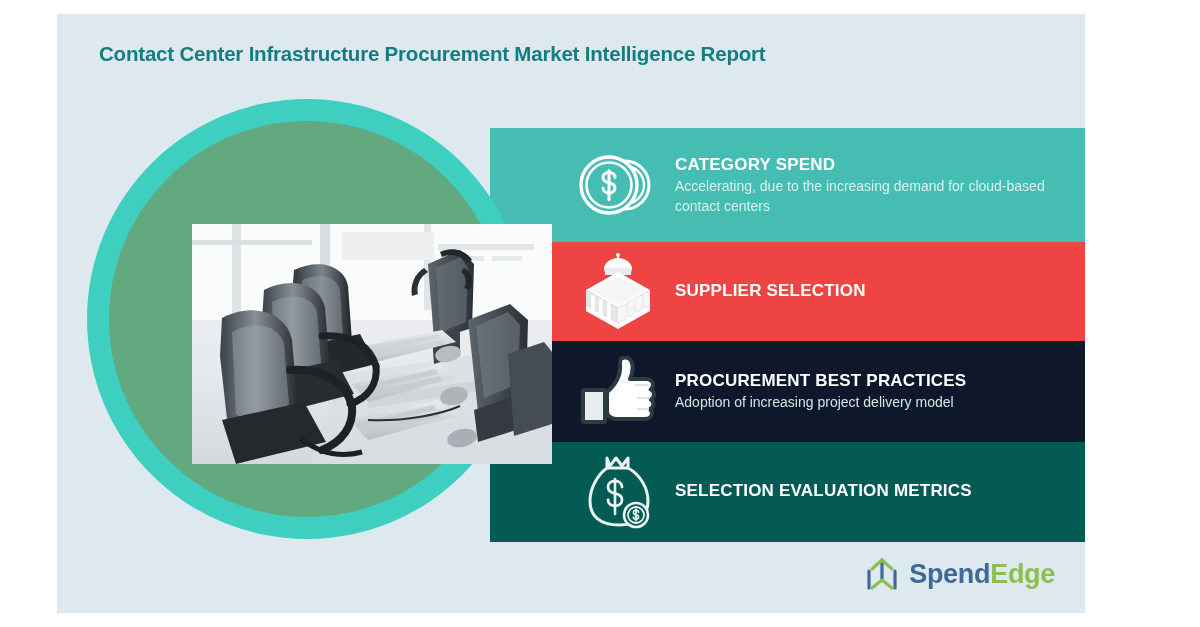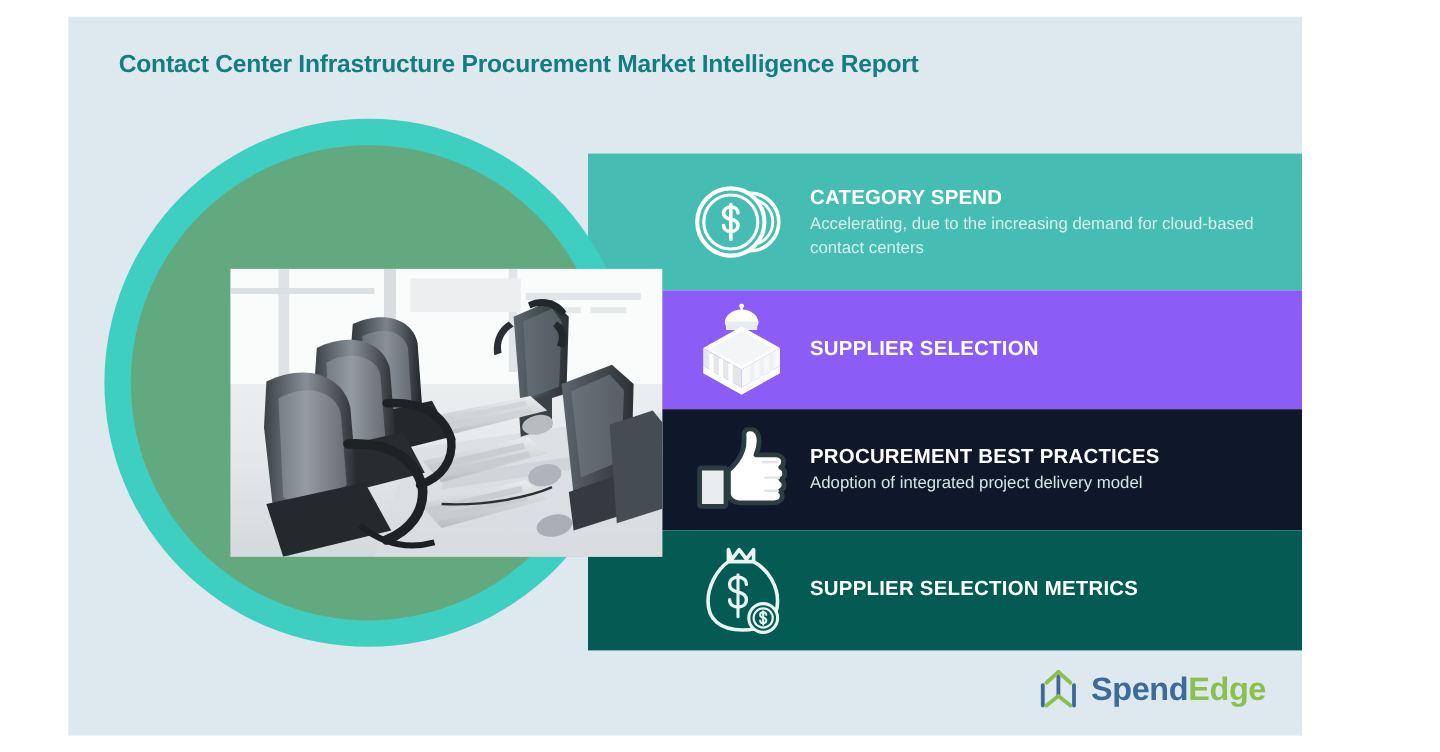--- a/index.html
+++ b/index.html
@@ -25,21 +25,21 @@
     font-size:20.5px; font-weight:bold;
     color:#137d7f;
     letter-spacing:-0.2px;
     white-space:nowrap;
   }
 
   
   .bands{ position:absolute; left:433px; top:114px; width:610px; height:414px; }
   .band{ position:absolute; left:0; width:610px; display:block; }
   .band-1{ top:0;   height:114px; background:#45bdb2; }
-  .band-2{ top:114px; height:99px; background:#8b5cf6; }
+  .band-2{ top:114px; height:99px; background:#ef4444; }
   .band-3{ top:213px; height:101px; background:#0f172a; }
   .band-4{ top:314px; height:100px; background:#045b53; }
 
   .band-inner{
     position:absolute; left:0; top:0; right:0; bottom:0;
     display:flex; align-items:center;
   }
   .icon-slot{
     width:185px; min-width:185px; height:100%;
     display:flex; align-items:center; justify-content:center;
@@ -169,41 +169,41 @@
             <svg width="82" height="72" viewBox="0 0 82 72" fill="none">
               <rect x="6" y="34" width="22" height="32" rx="1.5" fill="#e9edf0" stroke="#2b3d41" stroke-width="4"></rect>
               <path d="M30 36c6-5 10-11 12-17 1.6-4.8 1-9 1-13 0-3 2.2-4.6 5-4.6 3.4 0 6.4 2.6 7.2 6.4 1 4.8-.2 10.4-2.2 15.2h16c4.2 0 7 2.6 7 5.8 0 2-.9 3.6-2.3 4.7 2 .9 3.3 2.8 3.3 5 0 2.3-1.3 4.1-3.2 5 1.6 1 2.6 2.7 2.6 4.7 0 2.3-1.4 4.1-3.4 4.9 1.2 1 1.9 2.4 1.9 4.1 0 3.2-2.8 5.8-7 5.8H39c-4.4 0-9-3.2-9-7.6z" fill="#ffffff" stroke="#2b3d41" stroke-width="4" stroke-linejoin="round"></path>
               <path d="M58 29h13" stroke="#dfe4e8" stroke-width="2"></path>
               <path d="M60 42h13" stroke="#dfe4e8" stroke-width="2"></path>
               <path d="M60 53h12" stroke="#dfe4e8" stroke-width="2"></path>
             </svg>
           </div>
           <div class="txt-slot">
             <div class="band-title">PROCUREMENT BEST PRACTICES</div>
-            <div class="band-desc">Adoption of integrated project delivery model</div>
+            <div class="band-desc">Adoption of increasing project delivery model</div>
           </div>
         </div>
       </div>
 
       <div class="band band-4">
         <div class="band-inner">
           <div class="icon-slot">
             <svg width="80" height="80" viewBox="0 0 80 80" fill="none">
               <path d="M29 6 L32 14 L38 6 L44 14 L50 6 L50 16 C63 23 70 37 70 49 C70 64 60 73 41 73 C22 73 12 64 12 49 C12 37 19 23 29 16 Z" stroke="#eaf4f2" stroke-width="3" stroke-linejoin="round" fill="none"></path>
               <path d="M29 16 L50 16" stroke="#eaf4f2" stroke-width="3"></path>
               <path d="M37 27 L37 62" stroke="#eaf4f2" stroke-width="2.6" stroke-linecap="round"></path>
               <path d="M44 35c0-4-3.2-6-7-6s-7 2-7 6 3.2 5.6 7 6.4 7 2.4 7 6.4-3.2 6-7 6-7-2-7-6" stroke="#eaf4f2" stroke-width="2.8" stroke-linecap="round" fill="none"></path>
               <circle cx="58" cy="63" r="12" fill="#045b53" stroke="#eaf4f2" stroke-width="2.6"></circle>
               <circle cx="58" cy="63" r="8" stroke="#eaf4f2" stroke-width="1.8" fill="none"></circle>
               <path d="M58 57.5 L58 68.5" stroke="#eaf4f2" stroke-width="1.8" stroke-linecap="round"></path>
               <path d="M60.6 60.4c0-1.4-1.2-2.2-2.6-2.2s-2.6.8-2.6 2.2 1.2 2 2.6 2.3 2.6 1 2.6 2.3-1.2 2.2-2.6 2.2-2.6-.8-2.6-2.2" stroke="#eaf4f2" stroke-width="1.6" fill="none" stroke-linecap="round"></path>
             </svg>
           </div>
           <div class="txt-slot">
-            <div class="band-title">SUPPLIER SELECTION METRICS</div>
+            <div class="band-title">SELECTION EVALUATION METRICS</div>
           </div>
         </div>
       </div>
     </div>
 
     <div class="circle-wrap">
       <div class="circle-ring"></div>
       <div class="circle-fill"></div>
       <div class="photo">
         <svg viewBox="0 0 360 240" preserveAspectRatio="none" aria-hidden="true">

